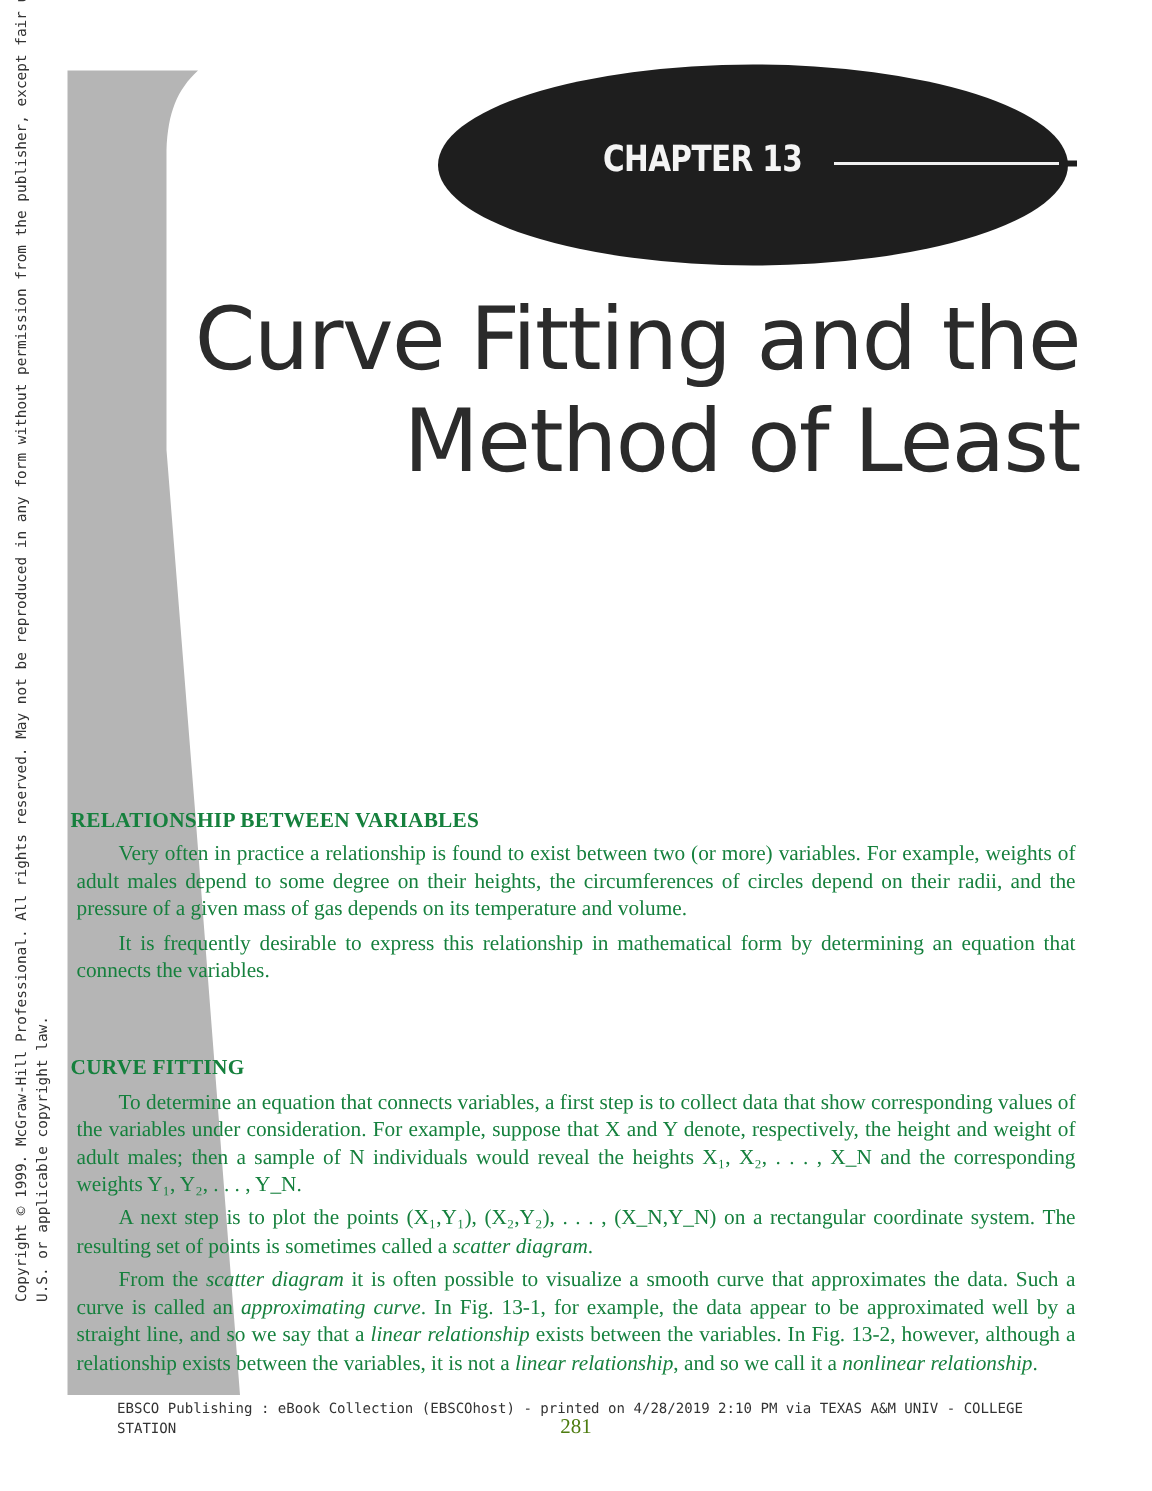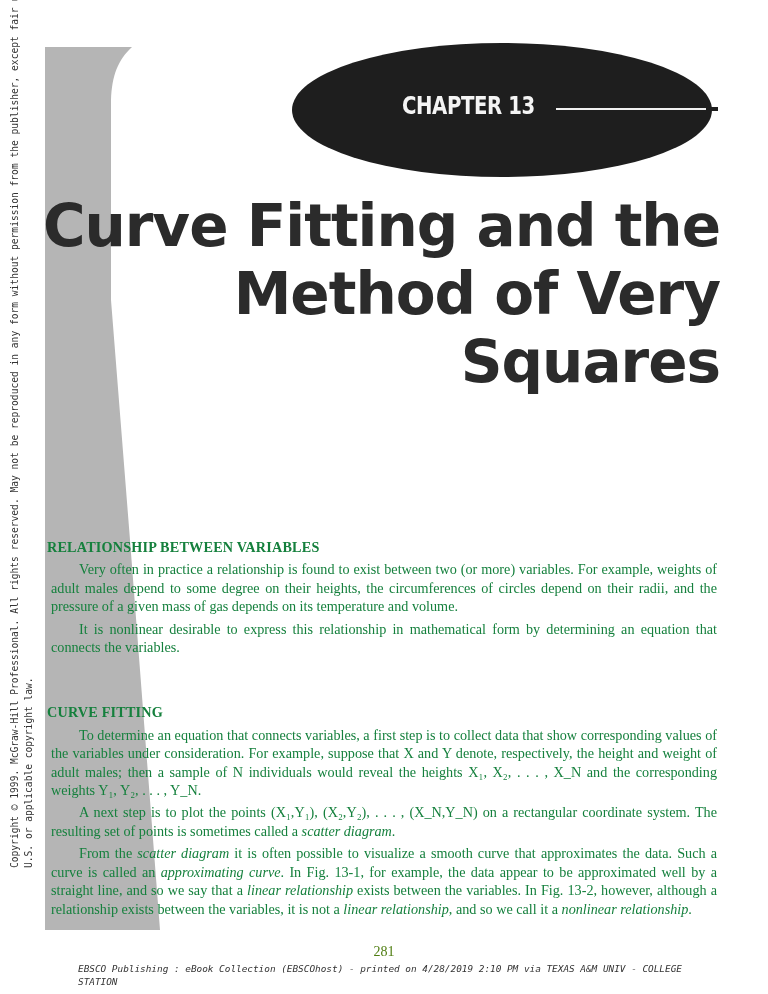--- a/index.html
+++ b/index.html
@@ -26,43 +26,43 @@
   .chapter-label {
     position: absolute; left: 402px; top: 92px;
     font-family: "DejaVu Sans", sans-serif; font-weight: bold; font-size: 24px;
     color: #f4f4f4; letter-spacing: -0.5px; transform: scaleX(0.82); transform-origin: 0 0;
   }
   .chapter-rule { position: absolute; left: 556px; top: 108px; width: 150px; height: 2px; background: #f0f0f0; }
   .chapter-rule-tail { position: absolute; left: 706px; top: 107px; width: 12px; height: 4px; background: #1e1e1e; }
 
   .chapter-title {
     position: absolute; right: 48px; top: 192px; text-align: right;
-    font-family: "DejaVu Sans", sans-serif; font-weight: bold; font-size: 58px; line-height: 68px;
+    font-family: "DejaVu Sans", sans-serif; font-weight: normal; font-size: 58px; line-height: 68px;
     color: #2b2b2b; letter-spacing: -1px;
   }
   .chapter-title span { display: block; }
 
   .content {
     position: absolute; left: 47px; top: 538px; width: 674px;
     font-size: 14.2px; line-height: 18.4px; color: #15803d; text-align: justify;
   }
   .section-heading {
     font-weight: bold; font-size: 14.2px; letter-spacing: 0.2px; margin: 0 0 4px 0;
   }
   .para { margin: 4px; text-indent: 28px; }
   .gap { height: 43px; }
   .content i { font-style: italic; }
 
   .page-number {
     position: absolute; left: 0; width: 768px; top: 944px; text-align: center;
     font-size: 14px; color: #4d7c0f;
   }
   .footer {
-    position: absolute; left: 78px; top: 962px; width: 660px;
-    font-family: "DejaVu Sans Mono", monospace; font-size: 9.4px; line-height: 13px; color: #333; font-style: italic;
+    position: absolute; left: 78px; top: 933px; width: 660px;
+    font-family: "DejaVu Sans Mono", monospace; font-size: 9.4px; line-height: 13px; color: #333;
   }
 </style>
 </head>
 <body>
 
 <svg class="gray-band" viewBox="0 0 768 994" width="768" height="994">
   <path d="M45 47 L132 47 C118 60 112 75 111 100 L111 300 L130 540 L160 930 L45 930 Z" fill="#b5b5b5"></path>
 </svg>
 
 <div class="side-notice">
@@ -72,28 +72,27 @@
   </div>
 </div>
 
 <div class="chapter-oval"></div>
 <div class="chapter-label">CHAPTER 13</div>
 <div class="chapter-rule"></div>
 <div class="chapter-rule-tail"></div>
 
 <h1 class="chapter-title" style="margin:0;">
   <span>Curve Fitting and the</span>
-  <span>Method of Very</span>
-  <span>Squares</span>
+  <span>Method of Least</span>
 </h1>
 
 <div class="content">
   <h2 class="section-heading">RELATIONSHIP BETWEEN VARIABLES</h2>
   <p class="para">Very often in practice a relationship is found to exist between two (or more) variables. For example, weights of adult males depend to some degree on their heights, the circumferences of circles depend on their radii, and the pressure of a given mass of gas depends on its temperature and volume.</p>
-  <p class="para">It is nonlinear desirable to express this relationship in mathematical form by determining an equation that connects the variables.</p>
+  <p class="para">It is frequently desirable to express this relationship in mathematical form by determining an equation that connects the variables.</p>
 
   <div class="gap"></div>
 
   <h2 class="section-heading">CURVE FITTING</h2>
   <p class="para">To determine an equation that connects variables, a first step is to collect data that show corresponding values of the variables under consideration. For example, suppose that X and Y denote, respectively, the height and weight of adult males; then a sample of N individuals would reveal the heights X₁, X₂, . . . , X_N and the corresponding weights Y₁, Y₂, . . . , Y_N.</p>
   <p class="para rich">A next step is to plot the points (X₁,Y₁), (X₂,Y₂), . . . , (X_N,Y_N) on a rectangular coordinate system. The resulting set of points is sometimes called a <i>scatter diagram</i>.</p>
   <p class="para rich">From the <i>scatter diagram</i> it is often possible to visualize a smooth curve that approximates the data. Such a curve is called an <i>approximating curve</i>. In Fig. 13-1, for example, the data appear to be approximated well by a straight line, and so we say that a <i>linear relationship</i> exists between the variables. In Fig. 13-2, however, although a relationship exists between the variables, it is not a <i>linear relationship</i>, and so we call it a <i>nonlinear relationship</i>.</p>
 </div>
 
 <div class="page-number">281</div>

